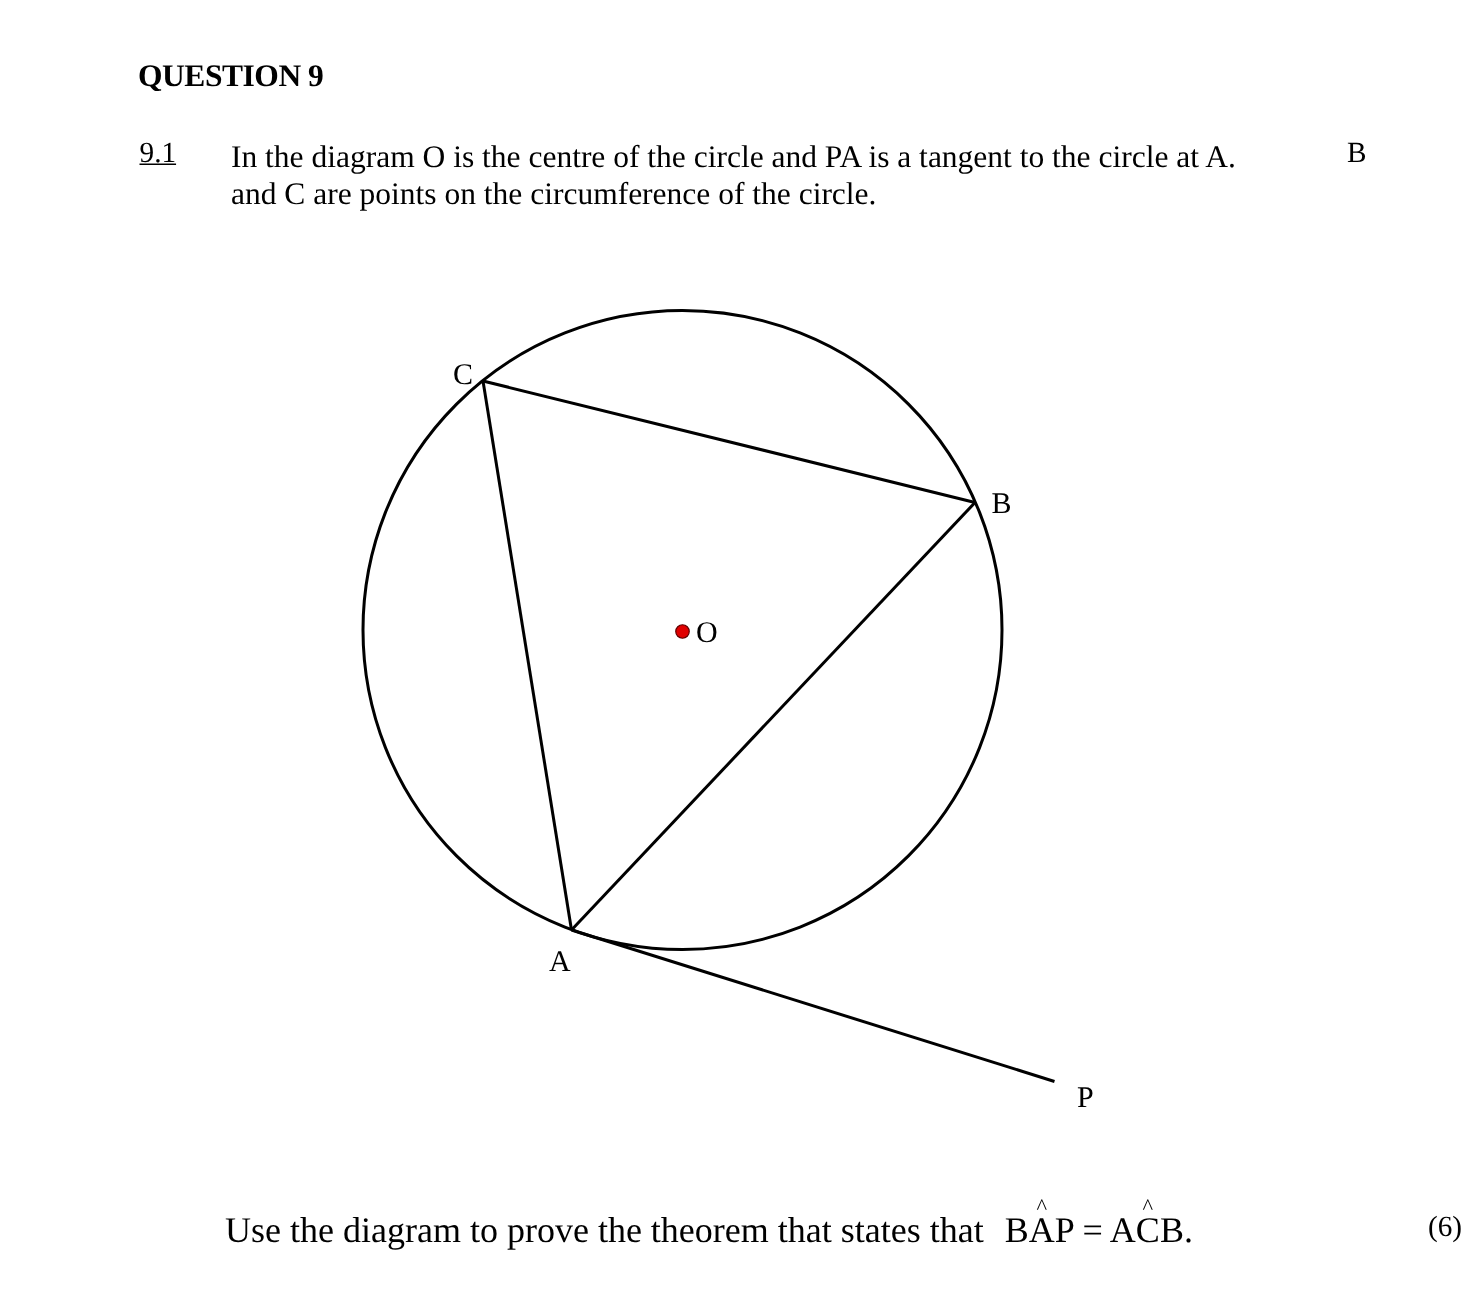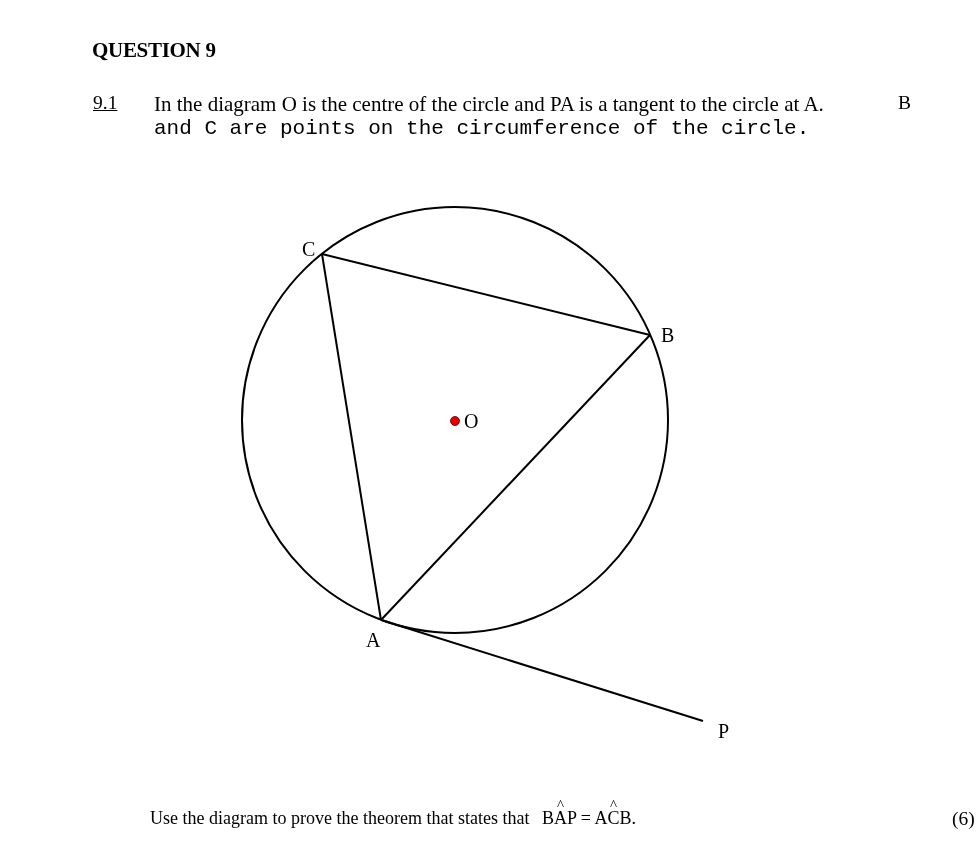--- a/index.html
+++ b/index.html
@@ -27,42 +27,42 @@
       left: 53px;
       top: 92px;
       font-size: 19.5px;
       text-decoration: underline;
     }
     .qline {
       left: 114px;
       font-size: 21px;
     }
     .qline1 { top: 92px; }
-    .qline2 { top: 117px; font-family: Liberation Mono, monospace; }
+    .qline2 { top: 117px; }
     .trailing-b {
       left: 858px;
       top: 92px;
       font-size: 19.5px;
     }
     .diagram {
       position: absolute;
       left: 0;
       top: 0;
       width: 977px;
       height: 861px;
     }
     .diagram text {
       font-family: "Liberation Serif", "DejaVu Serif", serif;
       font-size: 20px;
       fill: #000;
     }
     .instruction {
       left: 110px;
       top: 808px;
-      font-size: 18px;
+      font-size: 24px;
     }
     .marks {
       left: 912px;
       top: 808px;
       font-size: 19.5px;
     }
     .hat {
       position: relative;
       display: inline-block;
     }

